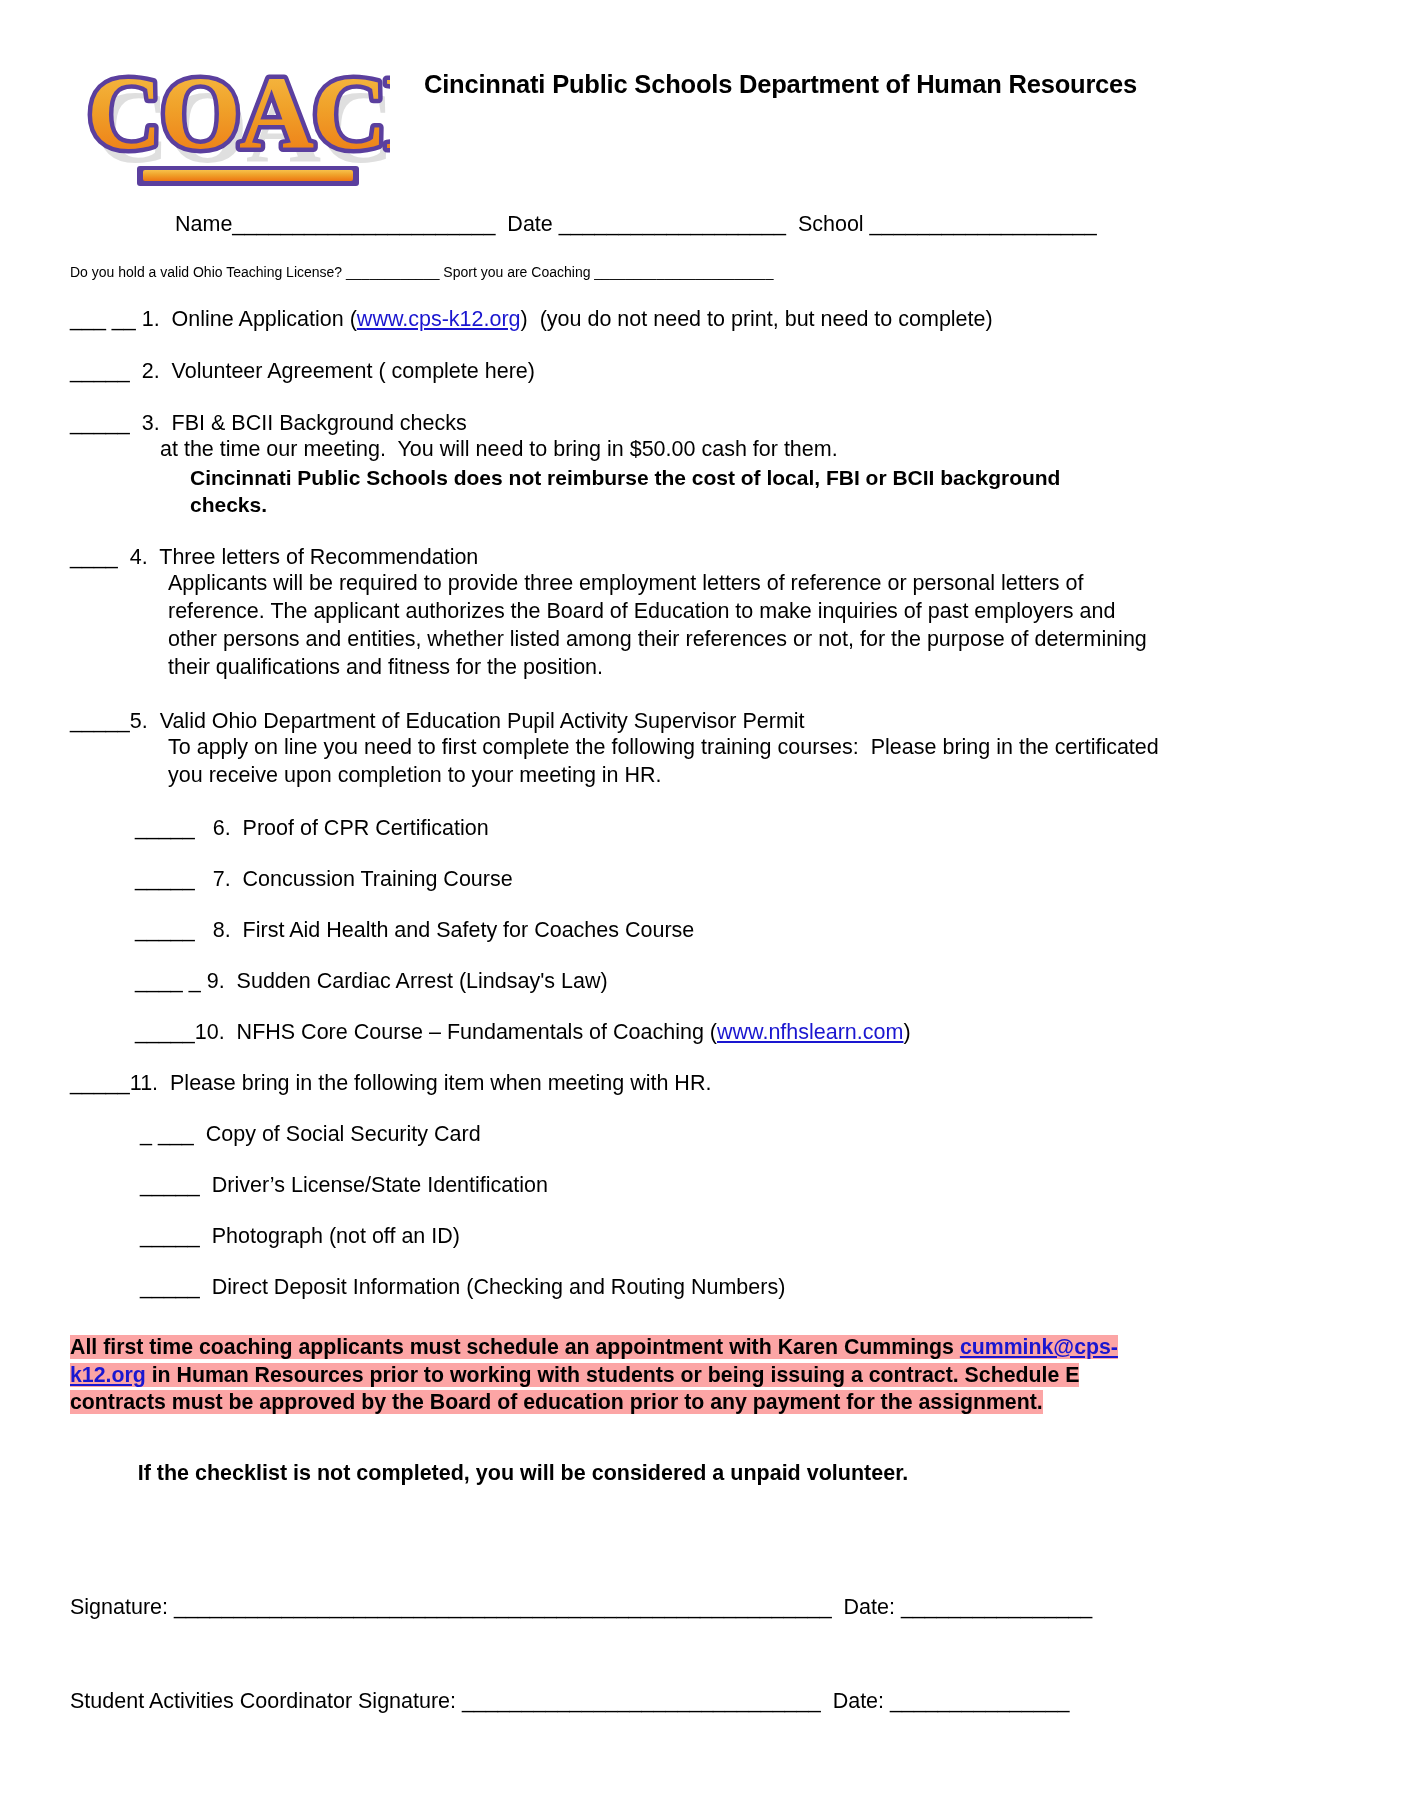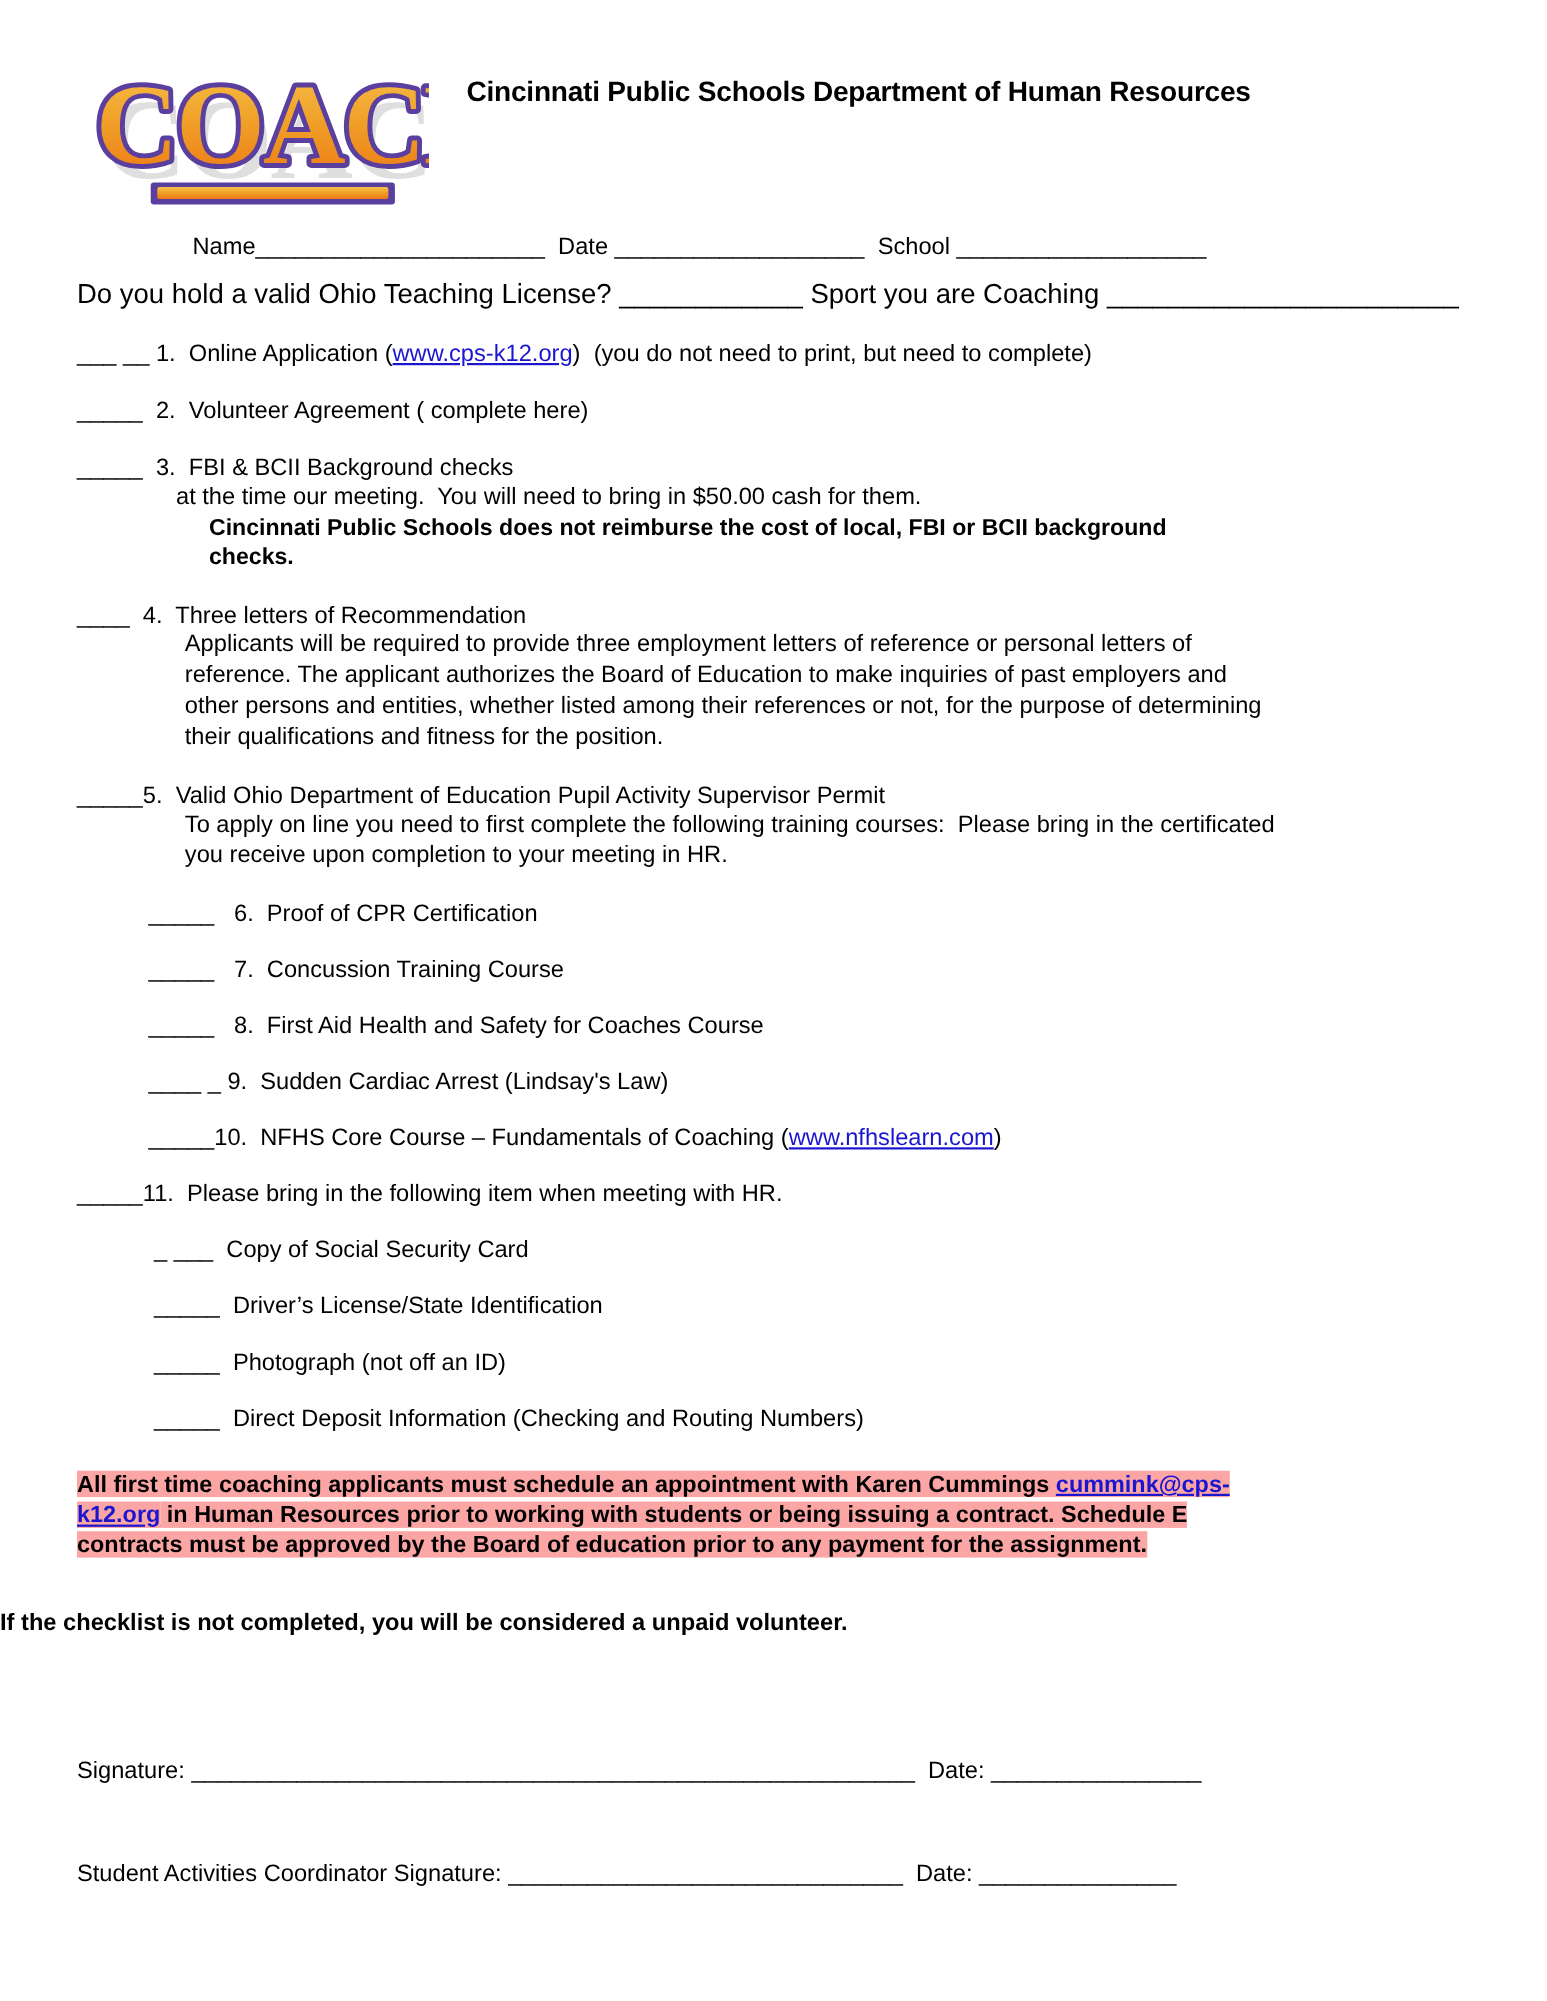--- a/index.html
+++ b/index.html
@@ -71,22 +71,22 @@
     width: 1120px;
   }
   .idline {
     margin-left: 175px;
     font-size: 21.5px;
     line-height: 1.3;
     white-space: pre;
   }
   .q-line {
     margin-left: 70px;
-    margin-top: 14px;
-    font-size: 25px;
+    margin-top: 25px;
+    font-size: 14px;
     white-space: pre;
   }
 
   .item {
     margin-left: 70px;
     margin-top: 27px;
     font-size: 21.5px;
     white-space: pre-wrap;
   }
   .item-tight { margin-top: 26px; }
@@ -138,21 +138,21 @@
     box-decoration-break: clone;
     -webkit-box-decoration-break: clone;
   }
   .hl a {
     color: #1a16d0;
     text-decoration: underline;
   }
 
   .center-note {
     margin-top: 44px;
-    text-align: left;
+    text-align: center;
     font-size: 21.5px;
     font-weight: bold;
     padding-right: 74px;
   }
 
   .sig-block {
     margin-left: 70px;
     margin-top: 44px;
     font-size: 21.5px;
     line-height: 1.45;

